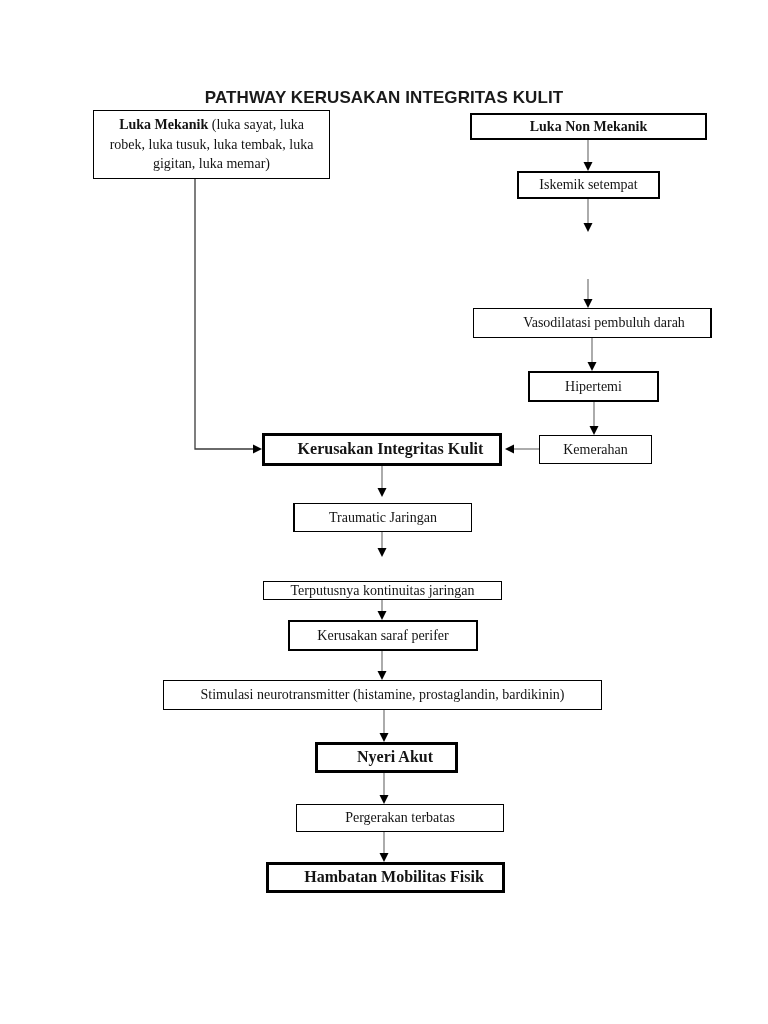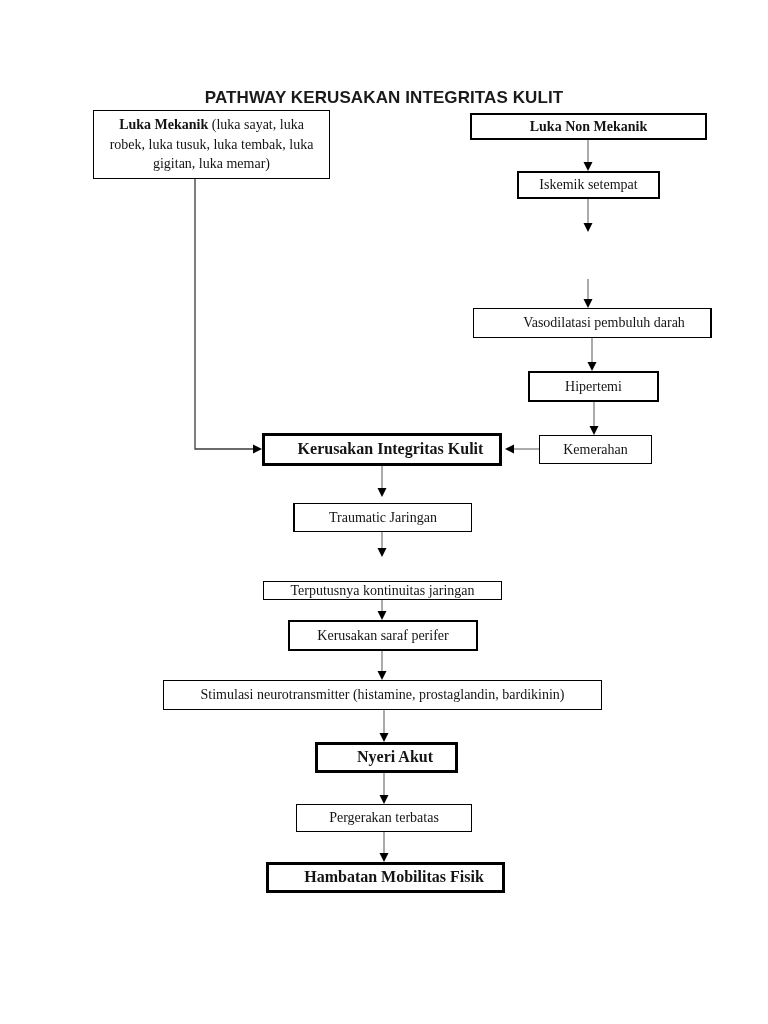--- a/index.html
+++ b/index.html
@@ -139,21 +139,21 @@
   </div>
 
   <div class="box" style="left:163px; top:680px; width:439px; height:30px;">
     <span>Stimulasi neurotransmitter (histamine, prostaglandin, bardikinin)</span>
   </div>
 
   <div class="box b3 bold fs16" style="left:315px; top:742px; width:143px; height:31px;">
     <span>Nyeri Akut</span>
   </div>
 
-  <div class="box" style="left:296px; top:804px; width:176px; height:28px;">
+  <div class="box" style="left:296px; top:804px; width:208px; height:28px;">
     <span>Pergerakan terbatas</span>
   </div>
 
   <div class="box b3 bold fs16" style="left:266px; top:862px; width:239px; height:31px;">
     <span>Hambatan Mobilitas Fisik</span>
   </div>
 
 </div>
 
 </body></html>

